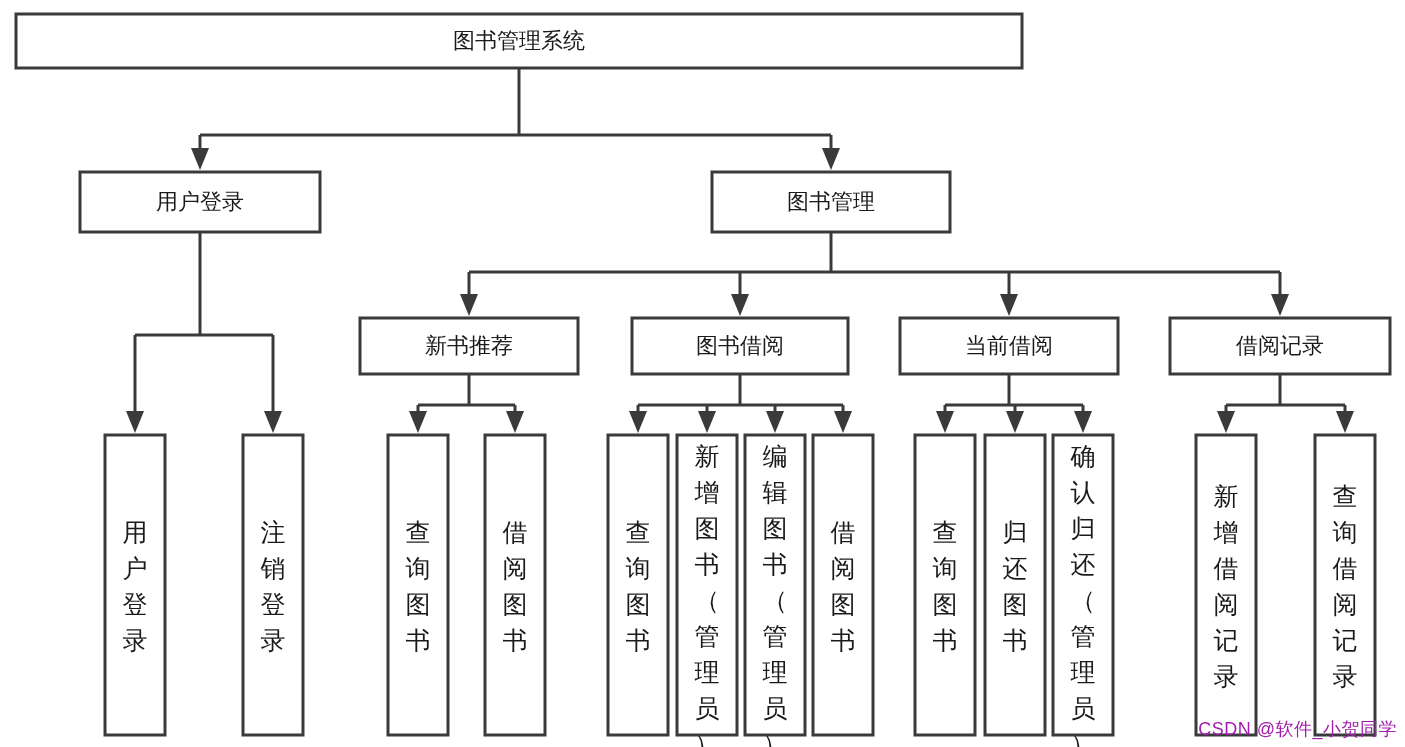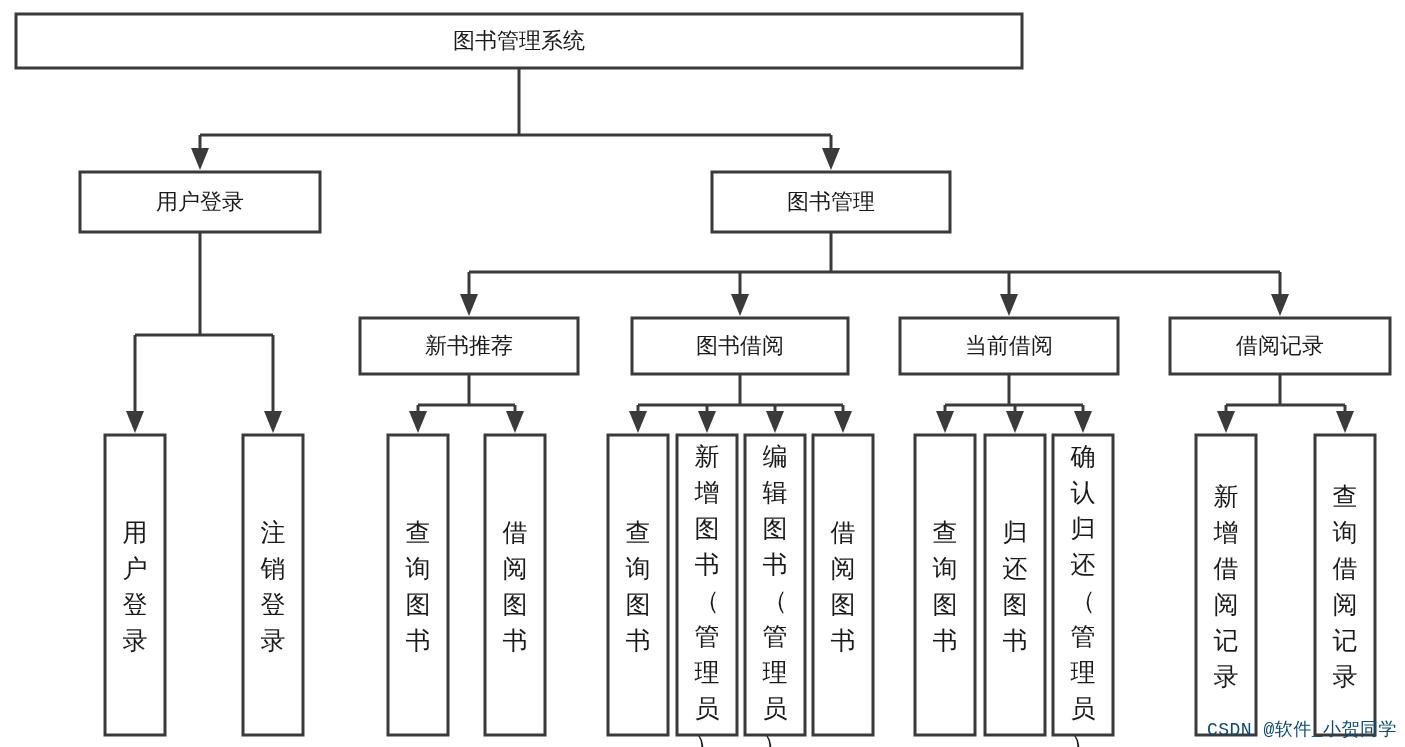--- a/index.html
+++ b/index.html
@@ -45,23 +45,23 @@
     fill: none;
   }
   .arrow-head {
     fill: #3a3a3a;
     stroke: none;
   }
   .watermark {
     position: absolute;
     right: 8px;
     bottom: 6px;
-    font-family: Liberation Mono, monospace;
+    font-family: Liberation Sans, sans-serif;
     font-size: 18px;
-    color: #0c4a6e;
+    color: #a21caf;
     white-space: nowrap;
     user-select: none;
     letter-spacing: 0.5px;
   }
 </style>
 </head>
 <body>
 
 <svg id="diagram-root" viewBox="0 0 1405 747" width="1405" height="747" xmlns="http://www.w3.org/2000/svg">
   <g id="connector-layer">

